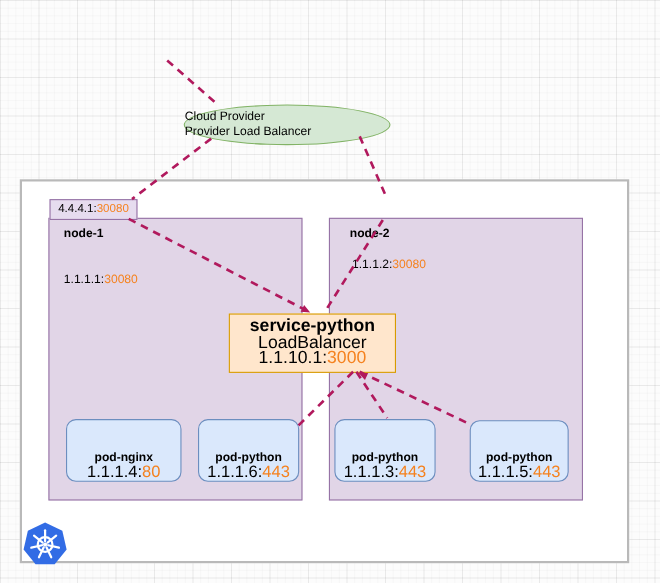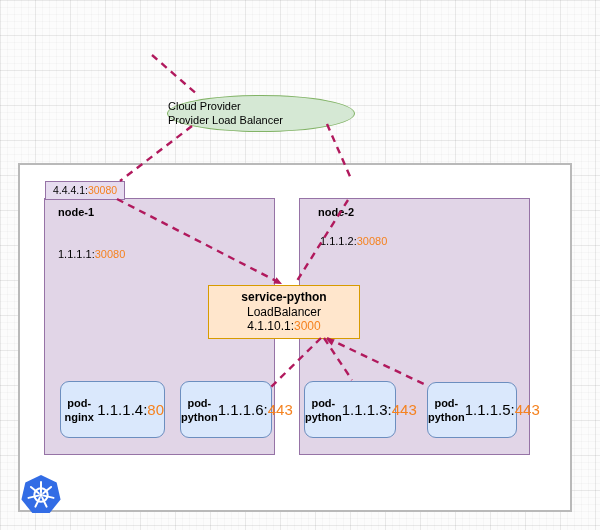--- a/index.html
+++ b/index.html
@@ -24,29 +24,29 @@
     background:#e1d5e7;border:1px solid #9673a6;
   }
   .node-tab{
     background:#e6dcef;border:1px solid #9673a6;
     font-size:10.5px;line-height:17px;text-align:center;white-space:nowrap;
   }
   .node-name{font-size:11px;font-weight:bold;}
   .node-ip{font-size:11px;margin-top:24px;}
   .pod{
     background:#dae8fc;border:1px solid #6c8ebf;border-radius:9px;
-    display:flex;flex-direction:row;align-items:center;justify-content:flex-start;
+    display:flex;flex-direction:column;align-items:center;justify-content:flex-end;
     text-align:center;
   }
   .pod .pname{font-size:11px;font-weight:bold;line-height:14px;}
   .pod .pip{font-size:15px;line-height:14px;}
   .service{
     left:208px;top:285px;width:150px;height:52px;
     background:#ffe6cc;border:1px solid #d79b00;
-    text-align:center;font-size:12px;line-height:14.5px;
+    text-align:center;font-size:16px;line-height:14.5px;
     display:flex;flex-direction:column;justify-content:center;
   }
   .service .sname{font-weight:bold;}
   .lb-ellipse{
     left:167px;top:95px;width:186px;height:35px;
     background:#d5e8d4;border:1px solid #82b366;border-radius:50%;
     font-size:11px;line-height:13.5px;
     display:flex;flex-direction:column;justify-content:center;
   }
   .port{color:#f5821f;}
@@ -104,21 +104,21 @@
     <div class="pname">pod-python</div>
     <div class="pip">
       <span>1.1.1.5:</span><span class="port">443</span>
     </div>
   </div>
 
   <div class="abs service">
     <div class="sname">service-python</div>
     <div>LoadBalancer</div>
     <div>
-      <span>4.1.10.1:</span><span class="port">3000</span>
+      <span>1.1.10.1:</span><span class="port">3000</span>
     </div>
   </div>
 
 
   <div class="abs lb-ellipse">
     <div>Cloud Provider</div>
     <div>Provider Load Balancer</div>
   </div>
 
   <svg class="abs" style="left:20px;top:474px;" width="42" height="42" viewBox="-22 -22 44 44">

